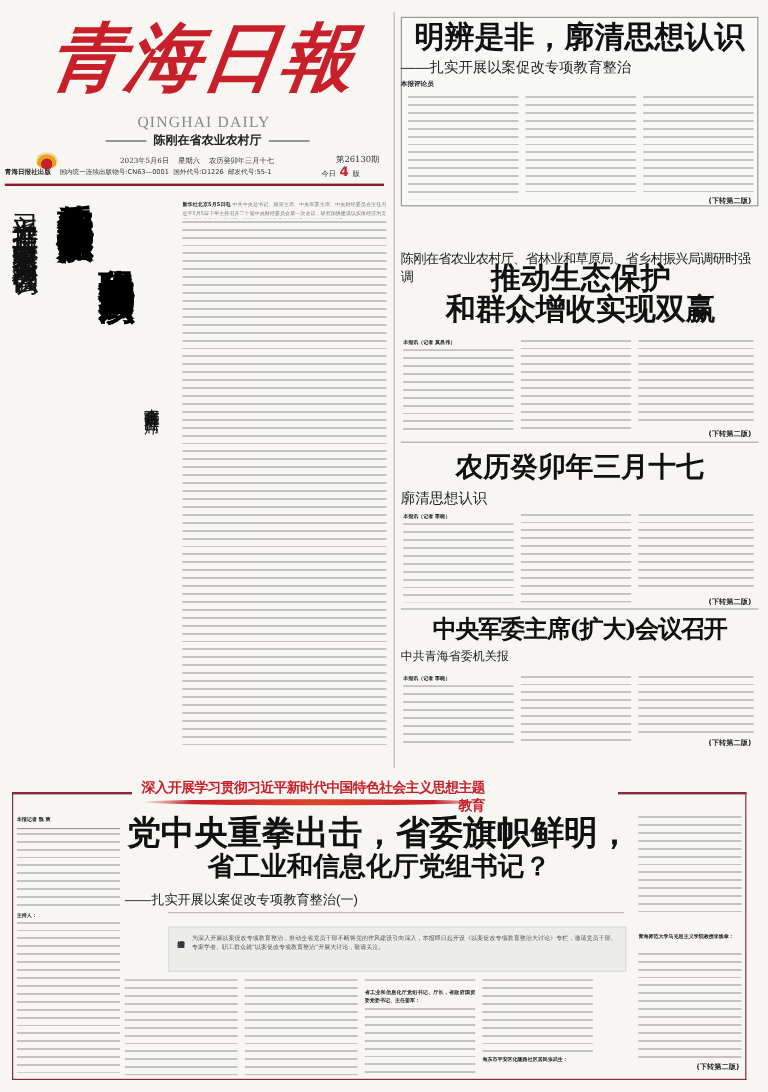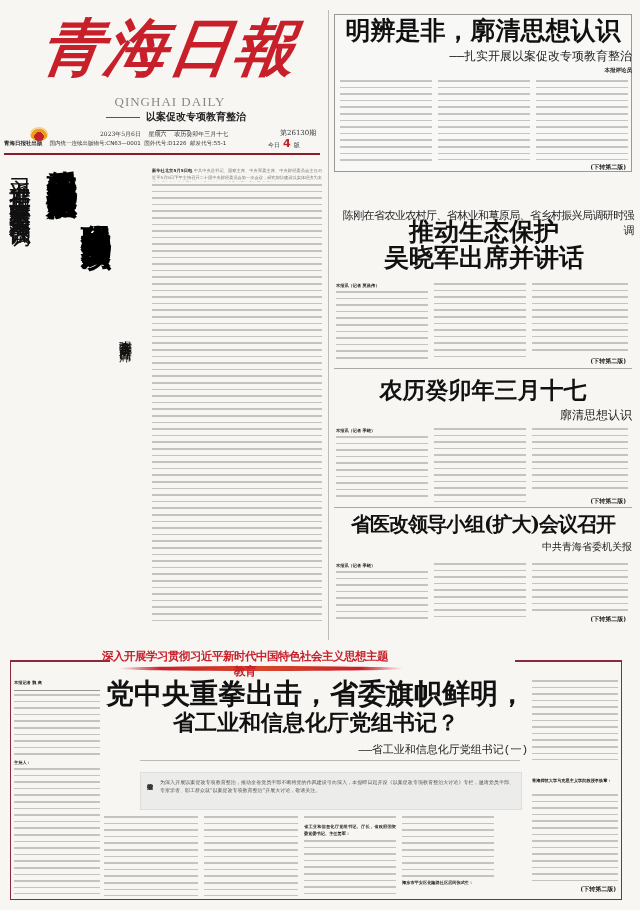--- a/index.html
+++ b/index.html
@@ -38,39 +38,39 @@
 
   .body-text { font-size:4.2px; line-height:6.6px; color:#777; text-align:justify; overflow:hidden; font-family:"DejaVu Sans", sans-serif; }
   .body-text .lead { color:#222; font-weight:bold; }
   .cont { font-size:6px; font-weight:bold; color:#222; text-align:right; font-family:"DejaVu Sans", sans-serif; }
 
   .lines { background:repeating-linear-gradient(to bottom, #9a9a9a 0 1.6px, transparent 1.6px 6.6px); opacity:0.55; }
 
   
   .box1 { left:334px; top:14px; width:298px; height:158px; border:1px solid #999; background:#f8f8f6; }
   .rh-title { text-align:center; font-weight:bold; color:#111; font-family:"DejaVu Serif", serif; }
-  .rh-sub { text-align:right; font-family:Liberation Mono, monospace; color:#222; }
+  .rh-sub { text-align:left; font-family:Liberation Sans, sans-serif; color:#222; }
 
   .hr { height:1px; background:#aaa; }
-  .banner-text { left:102px; top:649px; width:286px; text-align:center; color:#c8202a; font-family:"DejaVu Sans", sans-serif; font-weight:bold; font-size:11.5px; letter-spacing:-0.5px; }
+  .banner-text { left:118px; top:649px; width:286px; text-align:right; color:#c8202a; font-family:"DejaVu Sans", sans-serif; font-weight:bold; font-size:11.5px; letter-spacing:-0.5px; }
   .banner-bar { left:118px; top:666px; width:286px; height:5px; background:linear-gradient(to right, rgba(200,32,42,0), #c8202a 15%, #d8482a 50%, #c8202a 85%, rgba(200,32,42,0)); border-radius:50%; }
 
   .frame { left:10px; top:660px; width:612px; height:240px; border:1.5px solid #8a2a3c; border-top:none; }
   .frame-top-l { left:10px; top:660px; width:100px; height:1.5px; background:#8a2a3c; }
   .frame-top-r { left:515px; top:660px; width:107px; height:1.5px; background:#8a2a3c; }
 
   .editor-note { left:144px; top:775px; width:290px; height:36px; background:#ececea; border:1px solid #ddd; }
   .editor-label { left:148px; top:779px; width:8px; font-size:6px; line-height:8px; font-weight:bold; color:#333; writing-mode:vertical-rl; text-orientation:upright; font-family:"DejaVu Sans", sans-serif; }
 </style>
 </head>
 <body>
 
 <div class="abs masthead-title">青海日報</div>
 <div class="abs masthead-en">QINGHAI DAILY</div>
-<div class="abs masthead-org"><span>以案促改专项教育整治</span></div>
+<div class="abs masthead-org"><span>陈刚在省农业农村厅</span></div>
 <div class="abs logo"></div>
 <div class="abs date-info">
   <span>2023年5月6日</span>&nbsp;&nbsp;&nbsp;
   <span>星期六</span>&nbsp;&nbsp;&nbsp;
   <span>农历癸卯年三月十七</span>
 </div>
 <div class="abs issue-no">第26130期</div>
 <div class="abs pub-info">
   <span style="font-weight:bold;color:#222">青海日报社出版</span>&nbsp;&nbsp;&nbsp;
   <span>国内统一连续出版物号:CN63—0001</span>&nbsp;
@@ -99,38 +99,38 @@
 <div class="abs rh-title" style="left:334px;top:16px;width:298px;font-size:25px;line-height:30px;">明辨是非，廓清思想认识</div>
 <div class="abs rh-sub" style="left:334px;top:48px;width:298px;font-size:12px;">——扎实开展以案促改专项教育整治</div>
 <div class="abs rh-sub" style="left:334px;top:67px;width:298px;font-size:5.5px;font-weight:bold;">本报评论员</div>
 <div class="abs lines" style="left:340px;top:80px;width:92px;height:86px;"></div>
 <div class="abs lines" style="left:438px;top:80px;width:92px;height:80px;"></div>
 <div class="abs lines" style="left:536px;top:80px;width:92px;height:80px;"></div>
 <div class="abs cont" style="left:560px;top:163px;width:66px;">(下转第二版)</div>
 
 <div class="abs rh-sub" style="left:334px;top:208px;width:300px;font-size:11px;letter-spacing:-0.6px;font-weight:normal;">陈刚在省农业农村厅、省林业和草原局、省乡村振兴局调研时强调</div>
 <div class="abs rh-title" style="left:334px;top:218px;width:300px;font-size:25px;line-height:27px;">推动生态保护</div>
-<div class="abs rh-title" style="left:334px;top:244px;width:300px;font-size:25px;line-height:27px;">吴晓军出席并讲话</div>
+<div class="abs rh-title" style="left:334px;top:244px;width:300px;font-size:25px;line-height:27px;">和群众增收实现双赢</div>
 <div class="abs body-text" style="left:336px;top:283px;width:92px;height:8px;"><span class="lead">本报讯（记者 莫昌伟）</span></div>
 <div class="abs lines" style="left:336px;top:291px;width:92px;height:70px;"></div>
 <div class="abs lines" style="left:434px;top:283px;width:92px;height:78px;"></div>
 <div class="abs lines" style="left:532px;top:283px;width:96px;height:72px;"></div>
 <div class="abs cont" style="left:560px;top:357px;width:66px;">(下转第二版)</div>
 <div class="abs hr" style="left:334px;top:368px;width:298px;"></div>
 
 <div class="abs rh-title" style="left:334px;top:377px;width:298px;font-size:23px;line-height:26px;">农历癸卯年三月十七</div>
 <div class="abs rh-sub" style="left:334px;top:407px;width:298px;font-size:12px;">廓清思想认识</div>
 <div class="abs body-text" style="left:336px;top:428px;width:92px;height:8px;"><span class="lead">本报讯（记者 季晓）</span></div>
 <div class="abs lines" style="left:336px;top:436px;width:92px;height:66px;"></div>
 <div class="abs lines" style="left:434px;top:428px;width:92px;height:74px;"></div>
 <div class="abs lines" style="left:532px;top:428px;width:96px;height:66px;"></div>
 <div class="abs cont" style="left:560px;top:497px;width:66px;">(下转第二版)</div>
 <div class="abs hr" style="left:334px;top:507px;width:298px;"></div>
 
-<div class="abs rh-title" style="left:334px;top:512px;width:298px;font-size:20px;line-height:24px;letter-spacing:-1px;">省医改领导小组(扩大)会议召开</div>
+<div class="abs rh-title" style="left:334px;top:512px;width:298px;font-size:20px;line-height:24px;letter-spacing:-1px;">中央军委主席(扩大)会议召开</div>
 <div class="abs rh-sub" style="left:334px;top:540px;width:298px;font-size:10px;">中共青海省委机关报</div>
 <div class="abs body-text" style="left:336px;top:563px;width:92px;height:8px;"><span class="lead">本报讯（记者 季晓）</span></div>
 <div class="abs lines" style="left:336px;top:571px;width:92px;height:50px;"></div>
 <div class="abs lines" style="left:434px;top:563px;width:92px;height:58px;"></div>
 <div class="abs lines" style="left:532px;top:563px;width:96px;height:50px;"></div>
 <div class="abs cont" style="left:560px;top:615px;width:66px;">(下转第二版)</div>
 
 <div class="abs frame"></div>
 <div class="abs frame-top-l"></div>
 <div class="abs frame-top-r"></div>
@@ -138,21 +138,21 @@
 <div class="abs banner-text">深入开展学习贯彻习近平新时代中国特色社会主义思想主题教育</div>
 
 <div class="abs body-text" style="left:14px;top:680px;width:86px;height:8px;"><span class="lead">本报记者 魏 爽</span></div>
 <div class="abs hr" style="left:14px;top:690px;width:86px;background:#999;"></div>
 <div class="abs lines" style="left:14px;top:694px;width:86px;height:64px;"></div>
 <div class="abs body-text" style="left:14px;top:760px;width:86px;height:8px;"><span class="lead">主持人：</span></div>
 <div class="abs lines" style="left:14px;top:768px;width:86px;height:126px;"></div>
 
 <div class="abs rh-title" style="left:104px;top:680px;width:424px;font-size:28px;line-height:28px;">党中央重拳出击，省委旗帜鲜明，</div>
 <div class="abs rh-title" style="left:104px;top:708px;width:424px;font-size:22px;line-height:28px;">省工业和信息化厅党组书记？</div>
-<div class="abs rh-sub" style="left:104px;top:742px;width:424px;font-size:11px;">——省工业和信息化厅党组书记(一)</div>
+<div class="abs rh-sub" style="left:104px;top:742px;width:424px;font-size:11px;">——扎实开展以案促改专项教育整治(一)</div>
 <div class="abs hr" style="left:140px;top:760px;width:380px;background:#bbb;"></div>
 
 <div class="abs editor-note" style="left:140px;top:772px;width:382px;height:38px;"></div>
 <div class="abs editor-label" style="left:146px;top:778px;">编者按</div>
 <div class="abs body-text" style="left:160px;top:778px;width:354px;height:28px;font-size:5px;line-height:8px;color:#555;">为深入开展以案促改专项教育整治，推动全省党员干部不断将党的作风建设引向深入，本报即日起开设《以案促改专项教育整治大讨论》专栏，邀请党员干部、专家学者、职工群众就“以案促改专项教育整治”开展大讨论，敬请关注。</div>
 
 <div class="abs lines" style="left:104px;top:816px;width:94px;height:80px;"></div>
 <div class="abs lines" style="left:204px;top:816px;width:94px;height:80px;"></div>
 <div class="abs lines" style="left:304px;top:816px;width:92px;height:6px;"></div>
 <div class="abs body-text" style="left:304px;top:824px;width:92px;height:14px;"><span class="lead">省工业和信息化厅党组书记、厅长，省政府国资委党委书记、主任姜军：</span></div>

